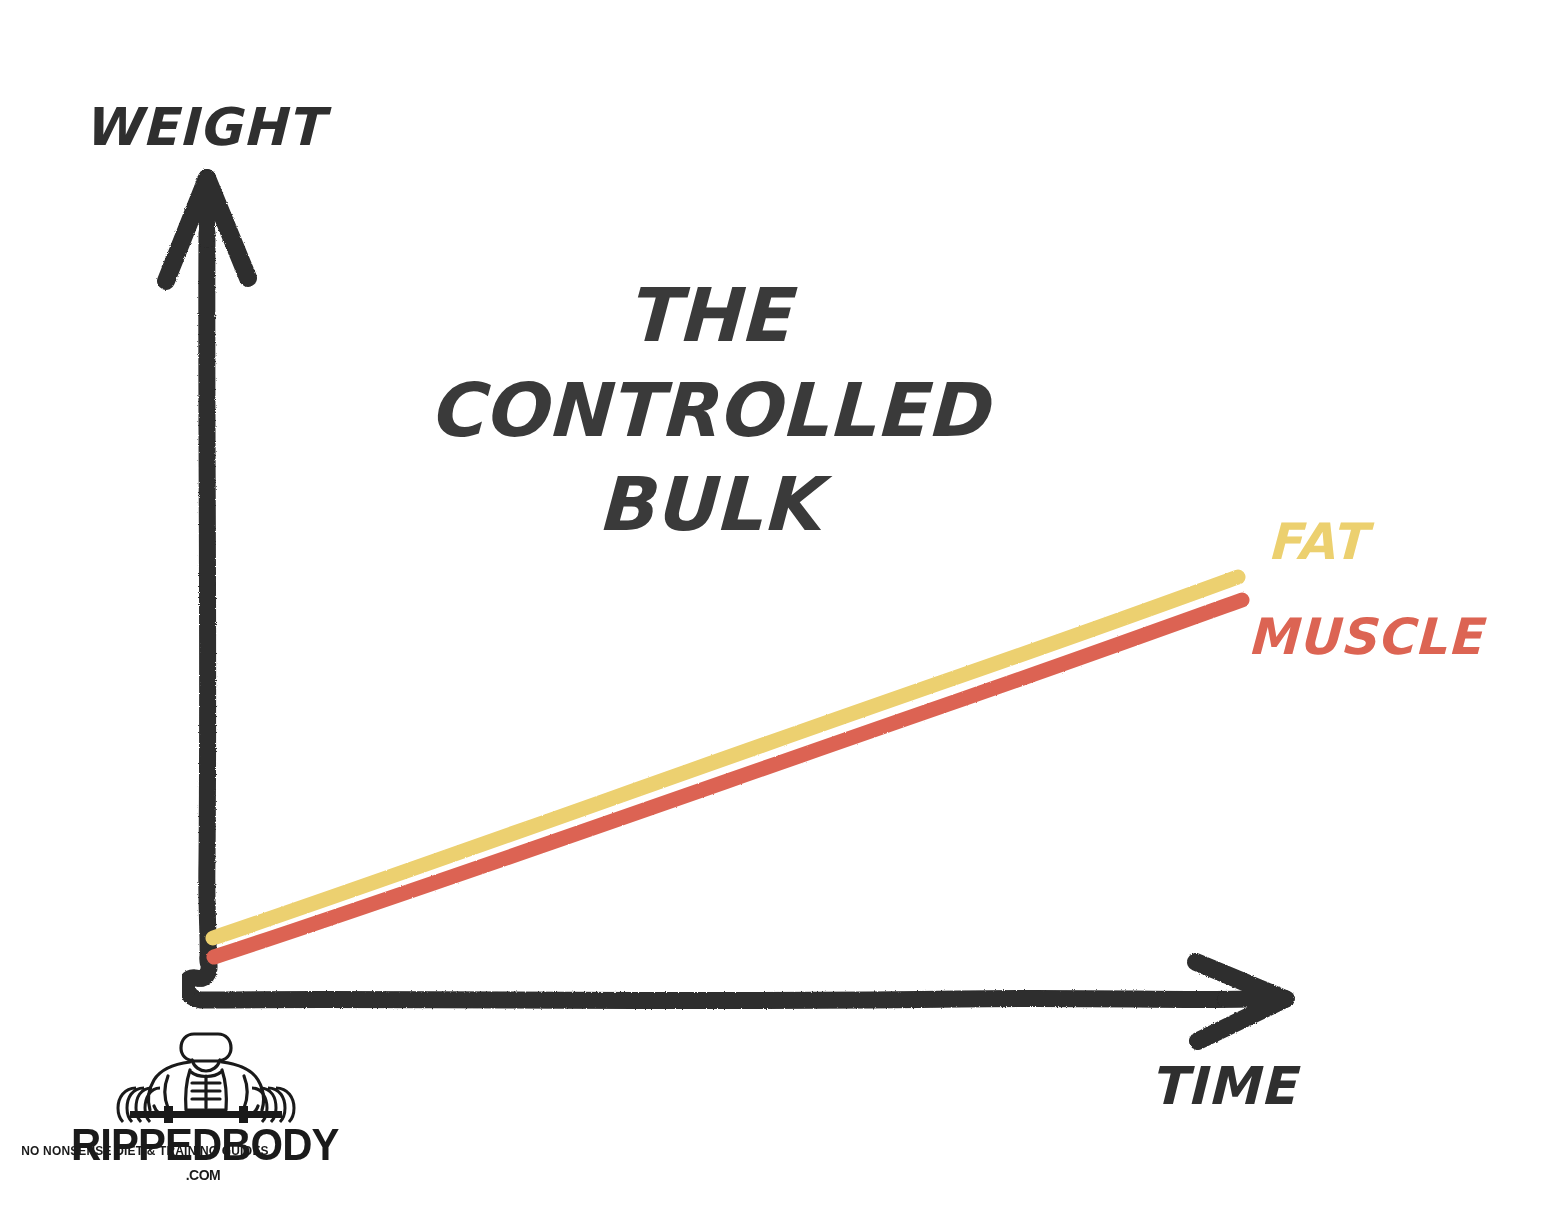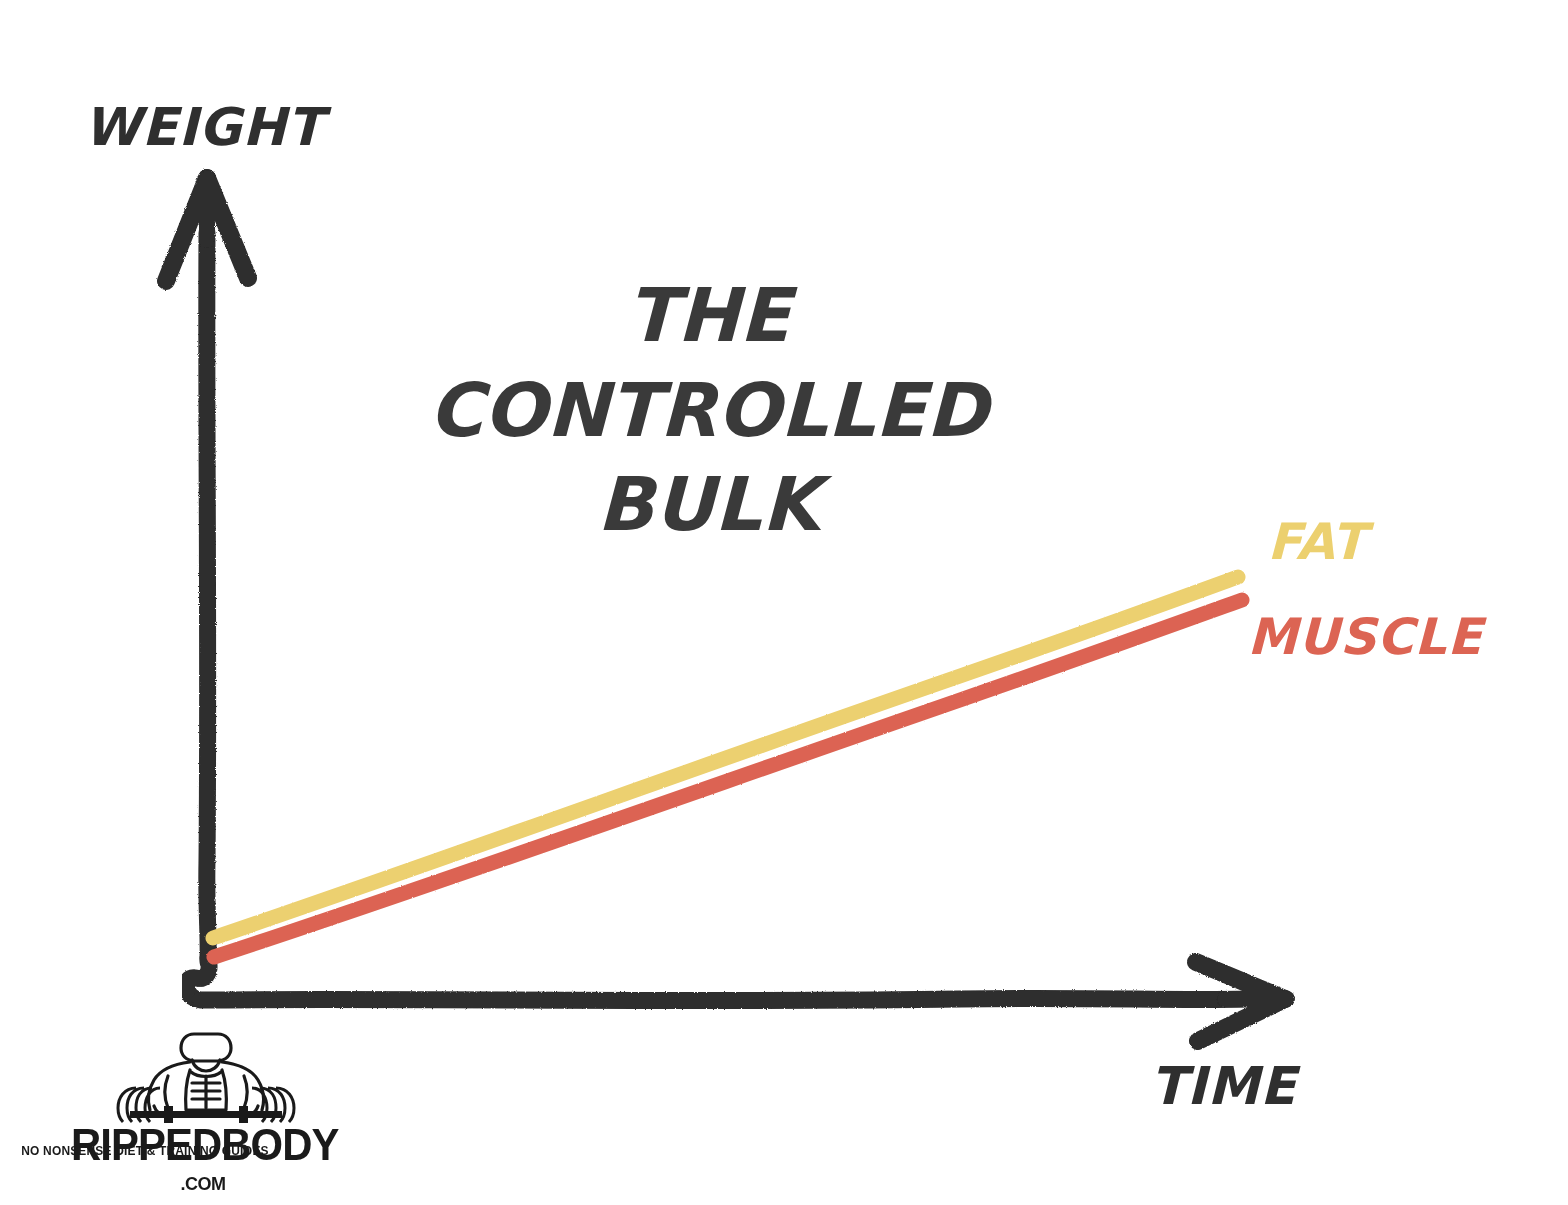--- a/index.html
+++ b/index.html
@@ -120,27 +120,27 @@
     font-size: 45px;
     letter-spacing: -1px;
     color: #1a1a1a;
     transform: scaleX(0.93);
     display: inline-block;
     vertical-align: baseline;
   }
   #logo-wordmark .tld {
     font-family: "Liberation Sans", sans-serif;
     font-weight: 700;
-    font-size: 18px;
+    font-size: 14px;
     letter-spacing: -0.5px;
     color: #1a1a1a;
     display: inline-block;
     vertical-align: baseline;
     position: relative;
-    top: 8px;
+    top: 0px;
     left: -2px;
   }
   #logo-tagline {
     position: absolute;
     left: 0;
     top: 1143px;
     width: 290px;
     text-align: center;
     font-family: "Liberation Sans", sans-serif;
     font-weight: 700;

